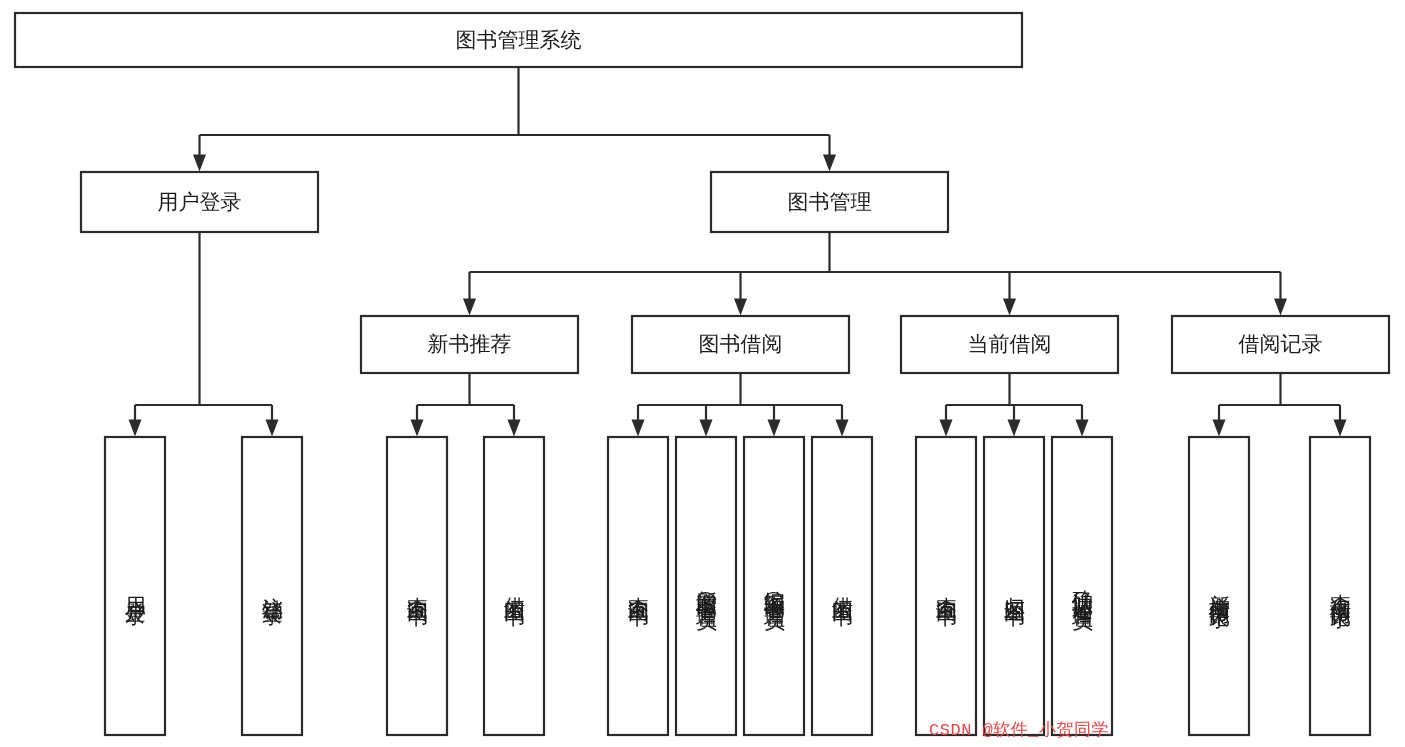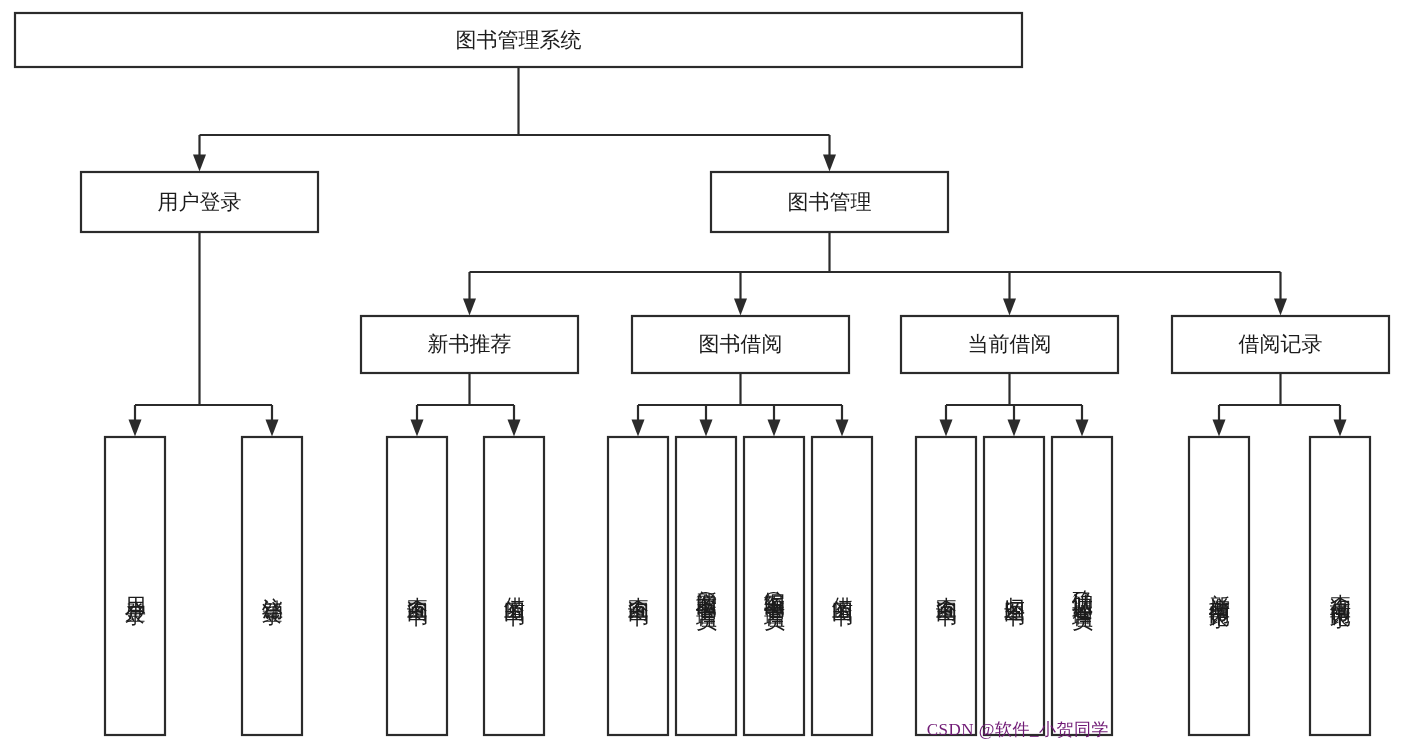--- a/index.html
+++ b/index.html
@@ -60,23 +60,23 @@
     align-items: center;
     justify-content: center;
     white-space: nowrap;
     box-sizing: border-box;
     pointer-events: none;
   }
   .watermark {
     position: absolute;
     right: 12px;
     bottom: 6px;
-    font-family: Liberation Serif, serif;
+    font-family: Liberation Mono, monospace;
     font-size: 17px;
-    color: #701a75;
+    color: #ef4444;
     letter-spacing: 0.5px;
     white-space: nowrap;
   }
 </style>
 </head>
 <body>
 
 <div id="diagram-root">
 
   <svg id="flow-svg" viewBox="0 0 1405 747">

